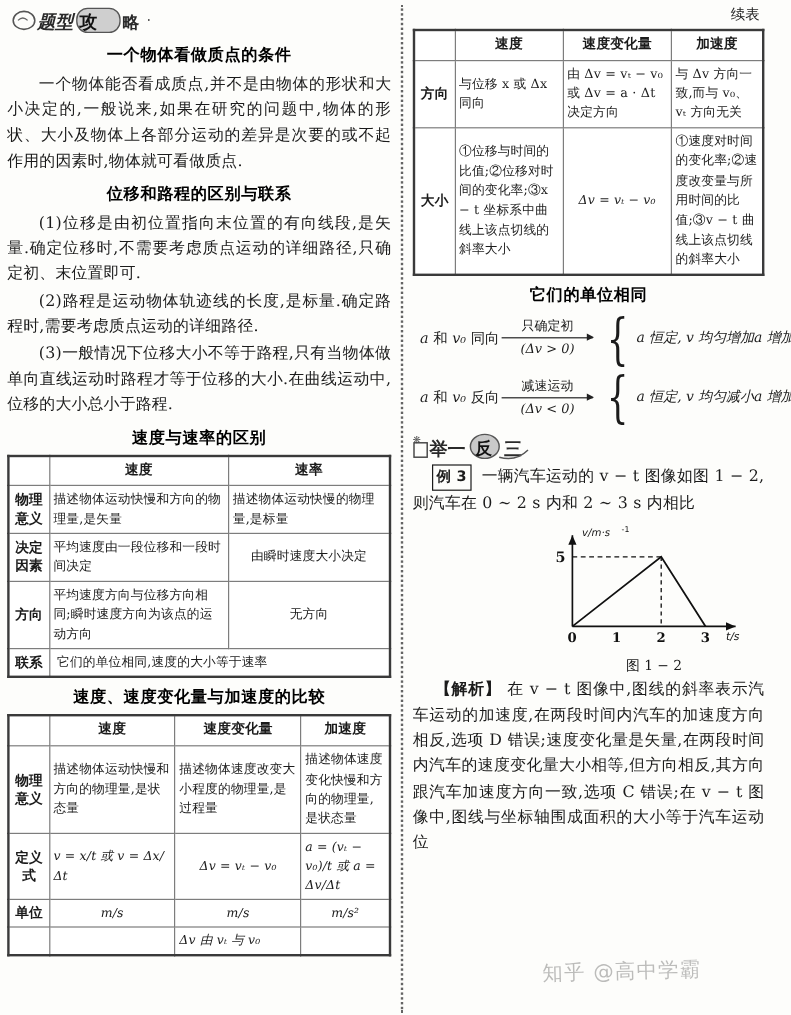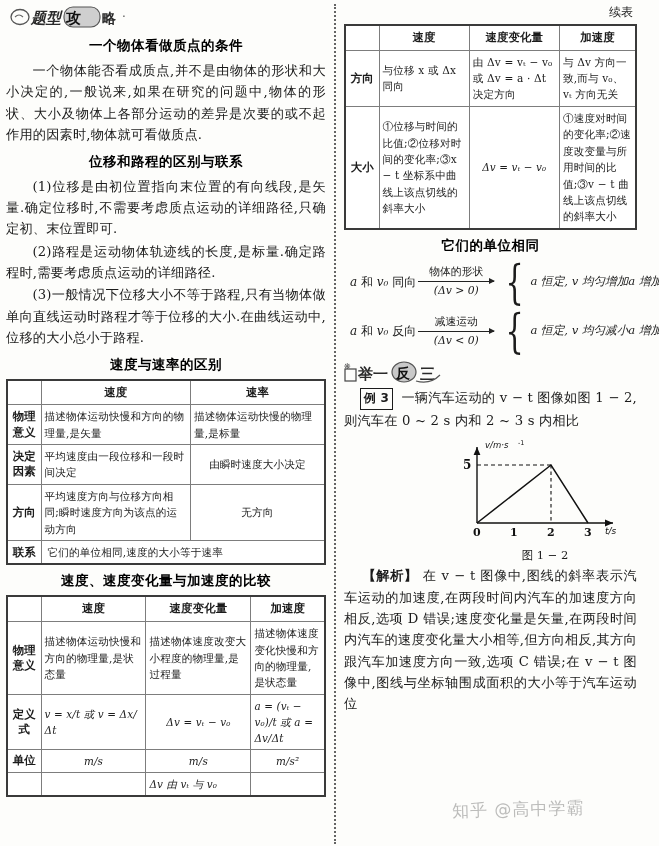--- a/index.html
+++ b/index.html
@@ -296,21 +296,21 @@
     <div class="flowwrap">
 
       <div class="flow">
         <span class="lhs">
           <span>a</span>
           <span class="cn">和</span>
           <span>v₀</span>
           <span class="cn">同向</span>
         </span>
         <span class="arrowbox">
-          <span class="top">物体的形状</span>
+          <span class="top">只确定初</span>
           <span class="bar"></span>
           <span class="bot">(Δv &gt; 0)</span>
         </span>
         <span class="brace">{</span>
         <span class="brace-items">
           <div>a 恒定, v 均匀增加</div>
           <div>a 增加, v 增加变快</div>
           <div>a 减小, v 增加变慢</div>
         </span>
       </div>

